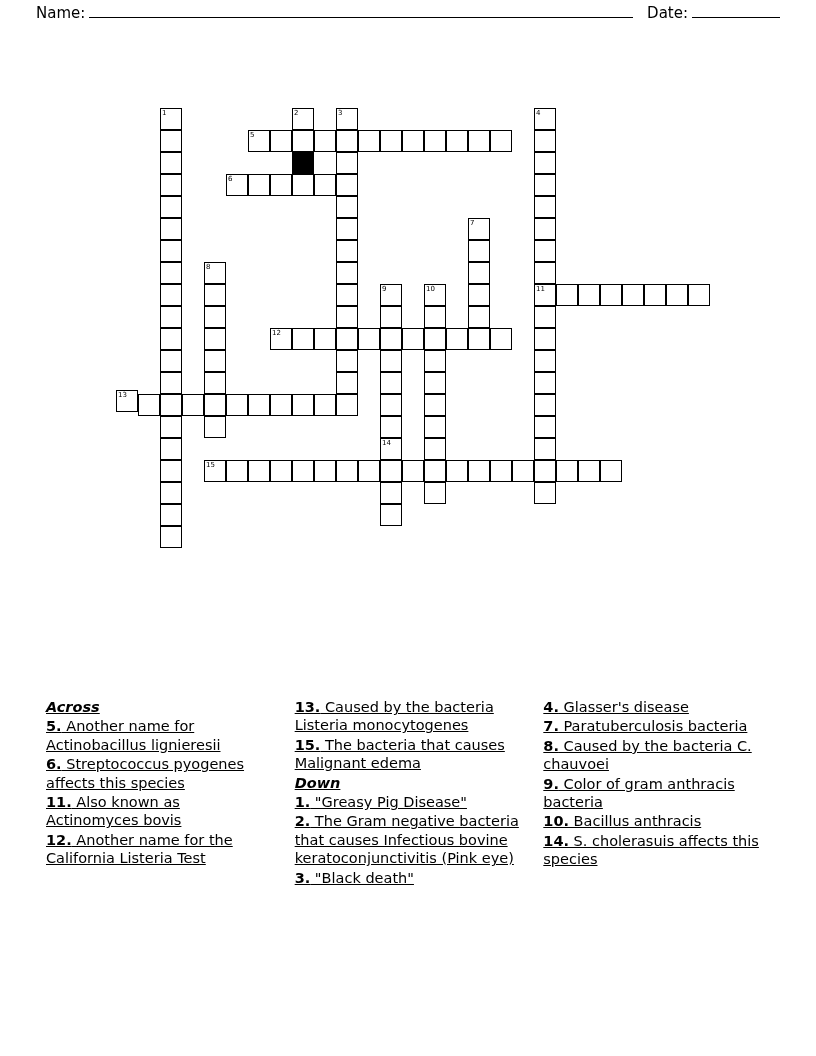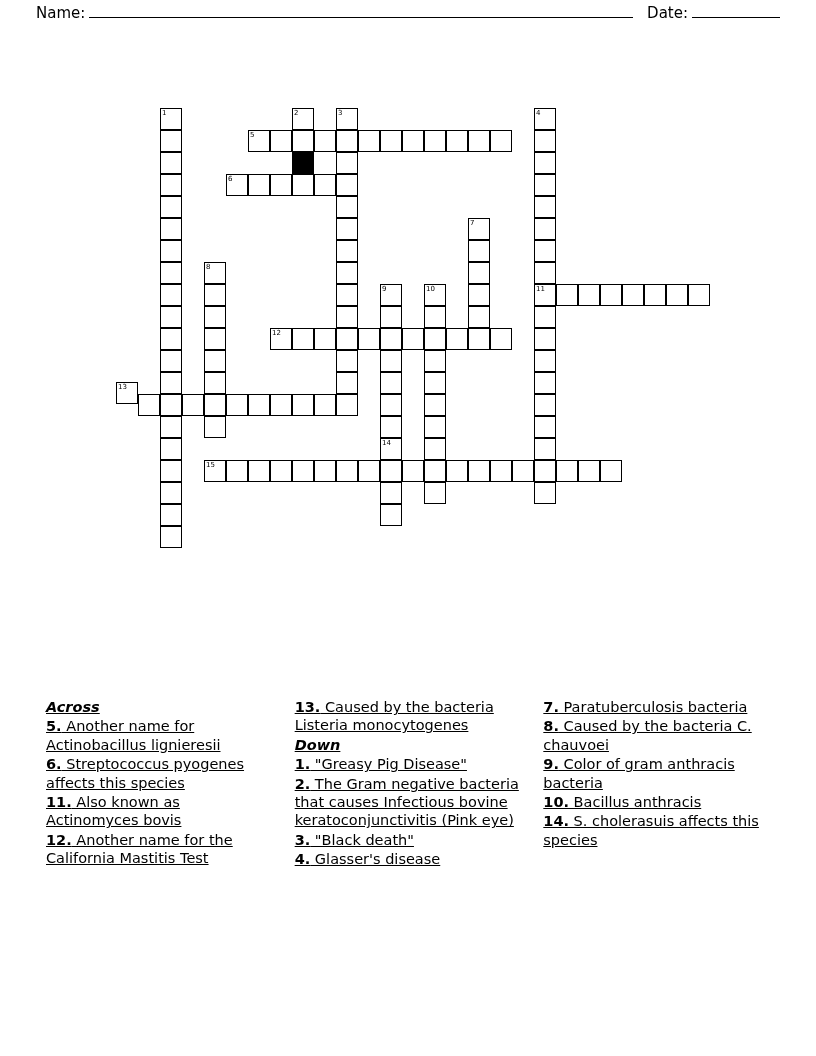--- a/index.html
+++ b/index.html
@@ -236,21 +236,21 @@
       <div class="cell" style="left: 220px; top: 242px;"></div>
       <div class="cell" style="left: 264px; top: 242px;"></div>
       <div class="cell" style="left: 308px; top: 242px;"></div>
       <div class="cell" style="left: 418px; top: 242px;"></div>
       <div class="cell" style="left: 44px; top: 264px;"></div>
       <div class="cell" style="left: 88px; top: 264px;"></div>
       <div class="cell" style="left: 220px; top: 264px;"></div>
       <div class="cell" style="left: 264px; top: 264px;"></div>
       <div class="cell" style="left: 308px; top: 264px;"></div>
       <div class="cell" style="left: 418px; top: 264px;"></div>
-      <div class="cell" style="left: 0px; top: 274px;">
+      <div class="cell" style="left: 0px; top: 282px;">
         <span class="num">13</span>
       </div>
       <div class="cell" style="left: 22px; top: 286px;"></div>
       <div class="cell" style="left: 44px; top: 286px;"></div>
       <div class="cell" style="left: 66px; top: 286px;"></div>
       <div class="cell" style="left: 88px; top: 286px;"></div>
       <div class="cell" style="left: 110px; top: 286px;"></div>
       <div class="cell" style="left: 132px; top: 286px;"></div>
       <div class="cell" style="left: 154px; top: 286px;"></div>
       <div class="cell" style="left: 176px; top: 286px;"></div>
@@ -299,22 +299,23 @@
       <div class="cell" style="left: 44px; top: 396px;"></div>
       <div class="cell" style="left: 264px; top: 396px;"></div>
       <div class="cell" style="left: 44px; top: 418px;"></div>
     </div>
 
   <div id="clues">
       <p class="clue-head">Across</p>
       <p class="clue"><b>5.</b><span> Another name for Actinobacillus lignieresii</span></p>
       <p class="clue"><b>6.</b><span> Streptococcus pyogenes affects this species</span></p>
       <p class="clue"><b>11.</b><span> Also known as Actinomyces bovis</span></p>
-      <p class="clue"><b>12.</b><span> Another name for the California Mastitis Test</span></p>
+      <p class="clue"><b>12.</b><span> Another name for the California Listeria Test</span></p>
       <p class="clue"><b>13.</b><span> Caused by the bacteria Listeria monocytogenes</span></p>
+      <p class="clue"><b>15.</b><span> The bacteria that causes Malignant edema</span></p>
       <p class="clue-head">Down</p>
       <p class="clue"><b>1.</b><span> "Greasy Pig Disease"</span></p>
       <p class="clue"><b>2.</b><span> The Gram negative bacteria that causes Infectious bovine keratoconjunctivitis (Pink eye)</span></p>
       <p class="clue"><b>3.</b><span> "Black death"</span></p>
       <p class="clue"><b>4.</b><span> Glasser's disease</span></p>
       <p class="clue"><b>7.</b><span> Paratuberculosis bacteria</span></p>
       <p class="clue"><b>8.</b><span> Caused by the bacteria C. chauvoei</span></p>
       <p class="clue"><b>9.</b><span> Color of gram anthracis bacteria</span></p>
       <p class="clue"><b>10.</b><span> Bacillus anthracis</span></p>
       <p class="clue"><b>14.</b><span> S. cholerasuis affects this species</span></p>

